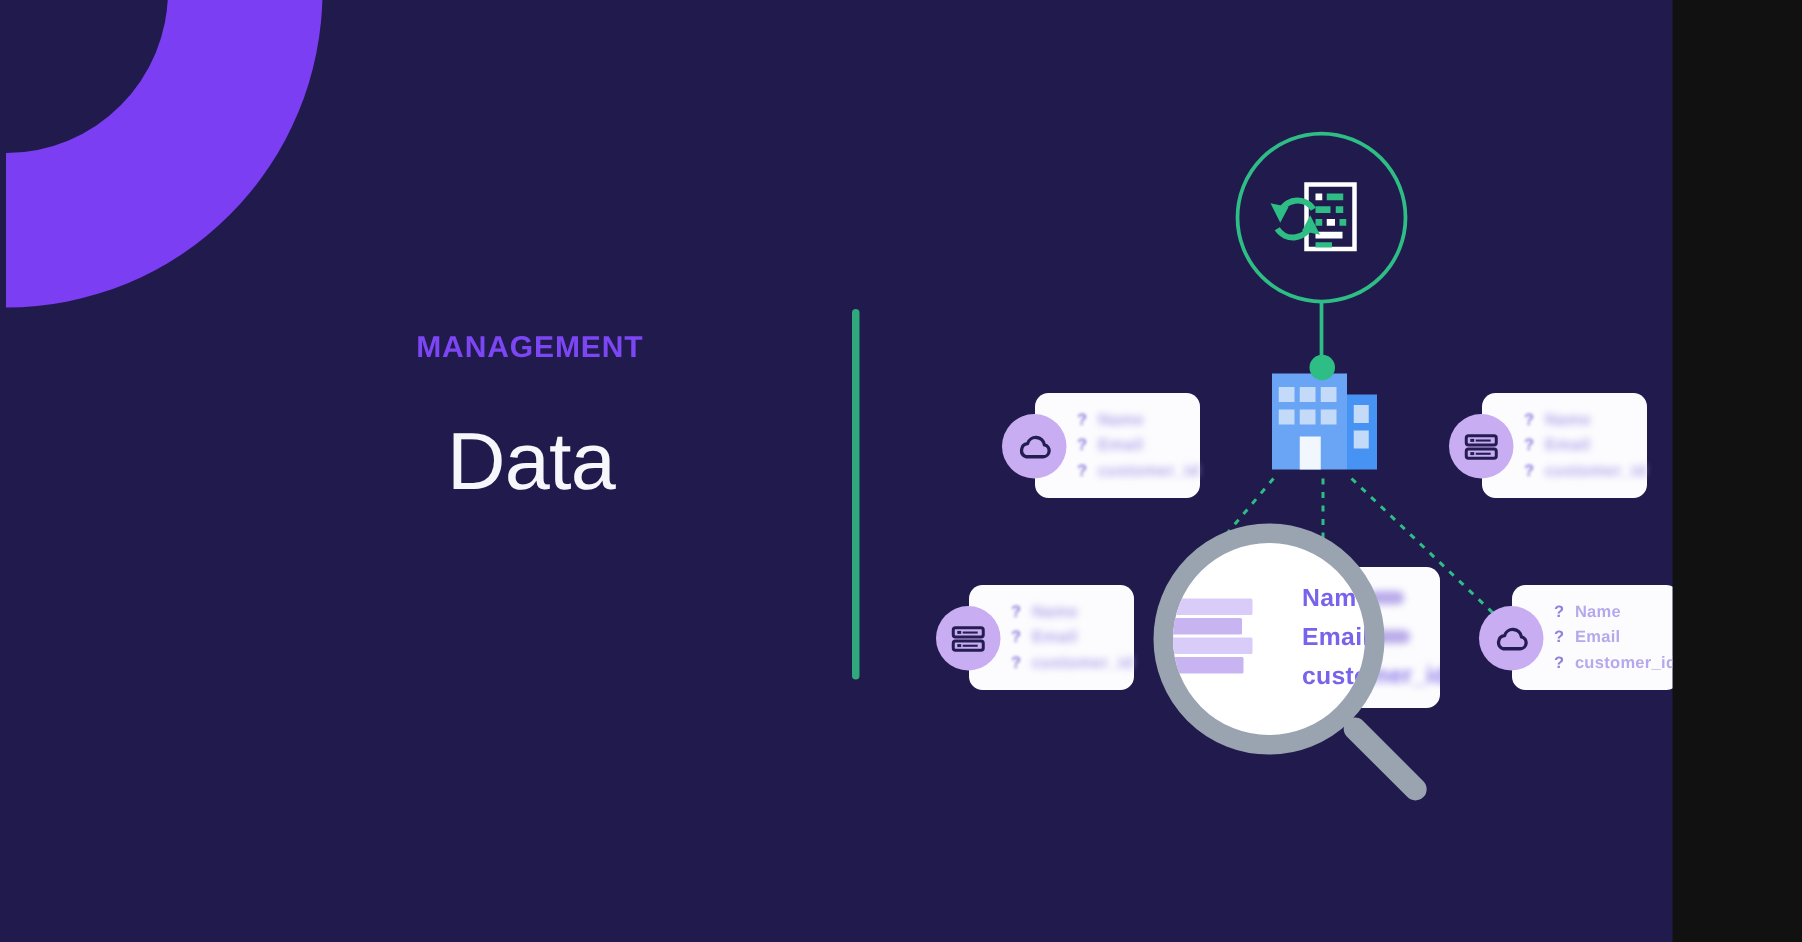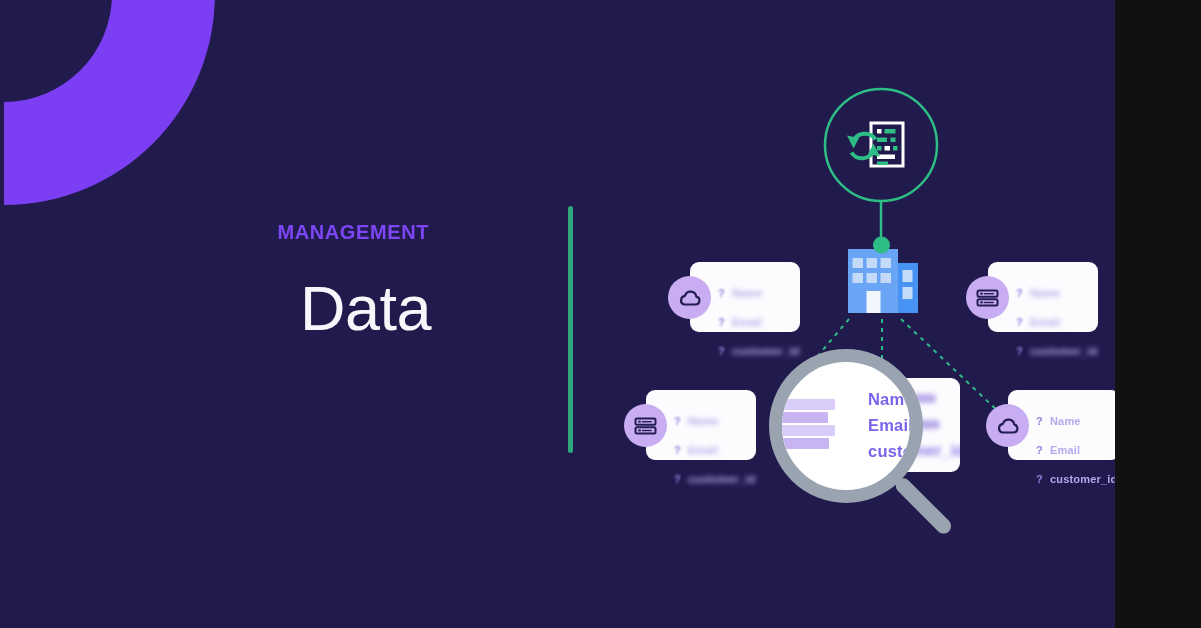--- a/index.html
+++ b/index.html
@@ -20,22 +20,22 @@
   
   .arc-svg{position:absolute;left:0;top:0;}
   .arc-svg path{fill:var(--arc);}
   
   .eyebrow{
     position:absolute;right:686px;top:221px;
     font-size:20px;font-weight:700;letter-spacing:.6px;color:var(--eyebrow);
     white-space:nowrap;
   }
   .title{
-    position:absolute;right:684px;top:266px;text-align:right;
-    font-size:63px;line-height:84px;font-weight:300;color:var(--title);
+    position:absolute;right:705px;top:266px;text-align:right;
+    font-size:54px;line-height:84px;font-weight:300;color:var(--title);
     letter-spacing:-.5px;white-space:nowrap;
   }
   .divider{
     position:absolute;left:568px;top:206px;width:5px;height:247px;
     background:var(--divider);border-radius:2.5px;
   }
   
   .diagram-svg{position:absolute;left:0;top:0;z-index:1;pointer-events:none;}
   .stroke-green{stroke:var(--green);fill:none;}
   .fill-green{fill:var(--green);}
@@ -48,21 +48,21 @@
   .card-tl{left:690px;top:262px;}
   .card-tr{left:988px;top:262px;}
   .card-bl{left:646px;top:390px;}
   .card-br{left:1008px;top:390px;width:112px;}
   .badge{
     position:absolute;left:-22px;top:14px;width:43px;height:43px;border-radius:50%;
     background:var(--badge-bg);display:flex;align-items:center;justify-content:center;
   }
   .rows{position:absolute;left:28px;top:10px;}
   .row{height:16px;line-height:16px;margin-bottom:1px;white-space:nowrap;
-    font-size:11px;font-weight:700;letter-spacing:.2px;margin-top:13px;}
+    font-size:11px;font-weight:700;letter-spacing:.2px;}
   .row .q{color:var(--question);display:inline-block;margin-right:7px;}
   .row .lbl{color:var(--row-label);display:inline-block;}
   .blurred .lbl{filter:blur(2.6px);}
   .blurred .q{filter:blur(1.1px);}
   
   .card-center{
     position:absolute;left:860px;top:378px;width:100px;height:94px;border-radius:9px;
     background:var(--card-bg);z-index:2;overflow:hidden;
   }
   .center-row{

